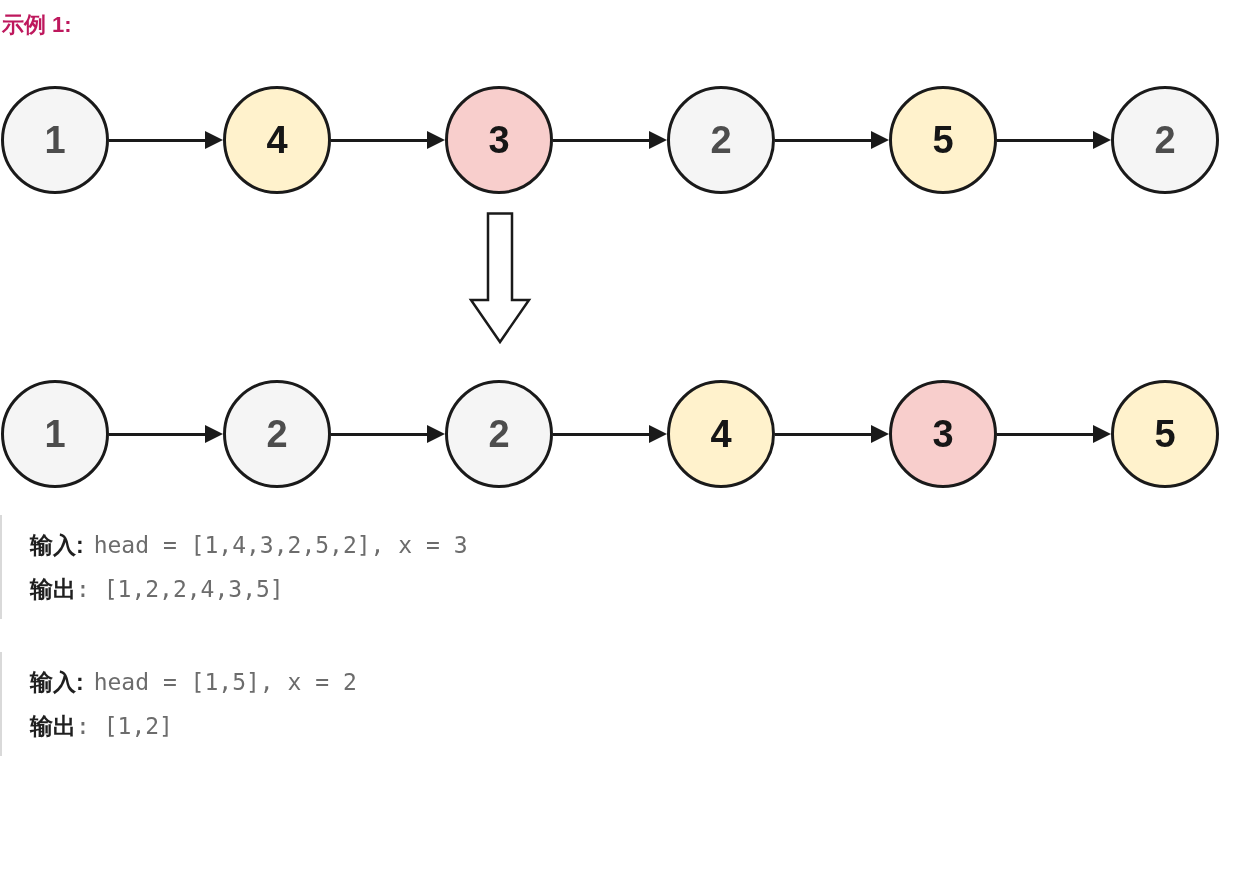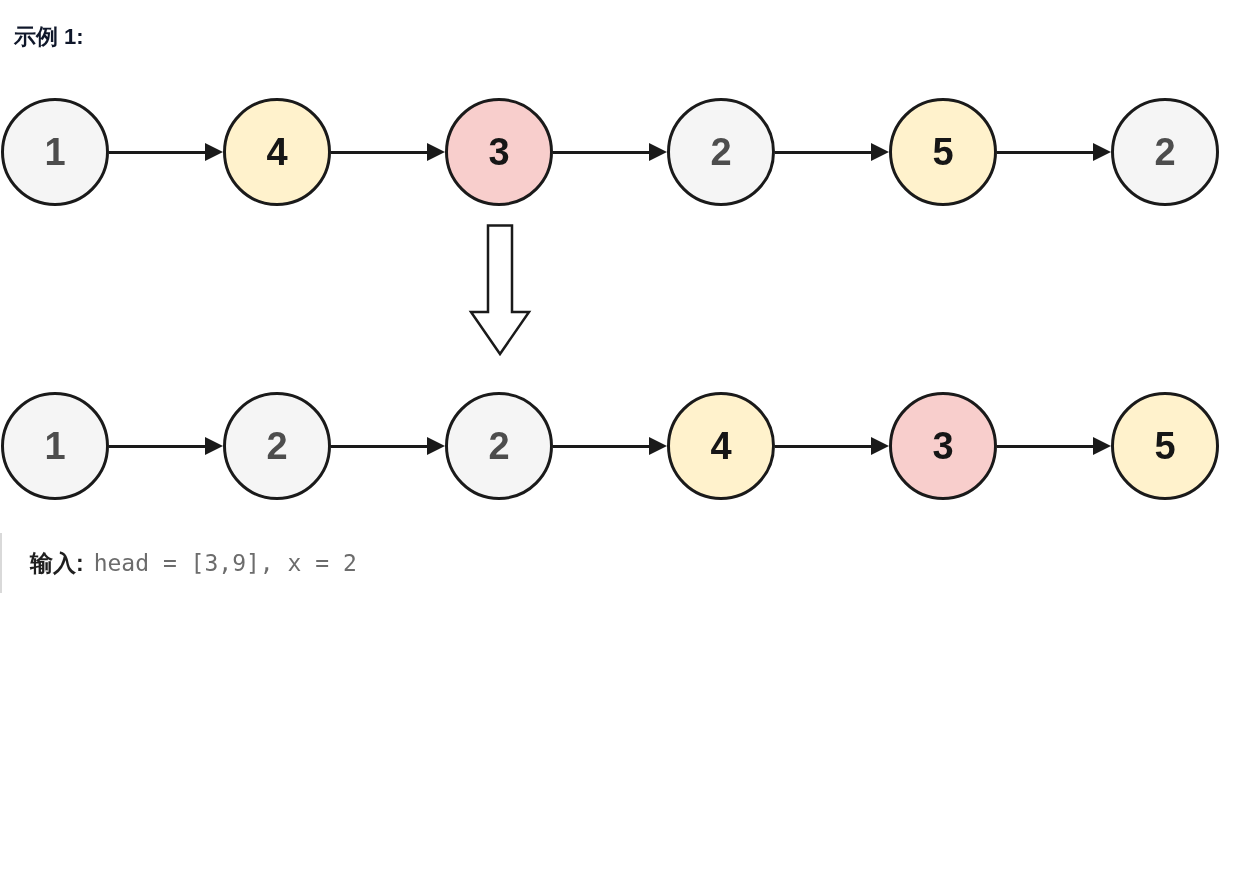--- a/index.html
+++ b/index.html
@@ -9,22 +9,22 @@
   }
   body {
     width: 1251px;
     height: 881px;
     font-family: "Liberation Sans", sans-serif;
     overflow: hidden;
   }
   .heading {
     font-size: 22px;
     font-weight: bold;
-    color: #0f172a;
-    margin: 12px;
+    color: #be185d;
+    margin: 0;
     padding: 10px 0 0 2px;
     line-height: 30px;
   }
   .heading.second {
     padding: 0 0 0 2px;
     margin-top: 30px;
   }
 
   
   .list-row {
@@ -164,19 +164,24 @@
         <div class="head" style="border-left-color: rgb(26, 26, 26);"></div>
       </div>
       <div class="node fill-pink" style="background: rgb(248, 206, 204); border-color: rgb(26, 26, 26);">3</div>
       <div class="connector">
         <div class="line" style="background: rgb(26, 26, 26);"></div>
         <div class="head" style="border-left-color: rgb(26, 26, 26);"></div>
       </div>
       <div class="node fill-yellow" style="background: rgb(255, 242, 204); border-color: rgb(26, 26, 26);">5</div>
     </div>
 
+  <div class="pre first">
+    <div class="io-line"><span class="io-label">输入:</span><span class="io-value gap">head = [1,4,3,2,5,2], x = 3</span></div>
+    <div class="io-line"><span class="io-label">输出</span><span class="io-value">: [1,2,2,4,3,5]</span></div>
+  </div>
 
 
   <div class="pre second">
-    <div class="io-line"><span class="io-label">输入:</span><span class="io-value gap">head = [3,9], x = 2</span></div>
+    <div class="io-line"><span class="io-label">输入:</span><span class="io-value gap">head = [1,5], x = 2</span></div>
+    <div class="io-line"><span class="io-label">输出</span><span class="io-value">: [1,2]</span></div>
   </div>
 
 </div>
 
 </body></html>

